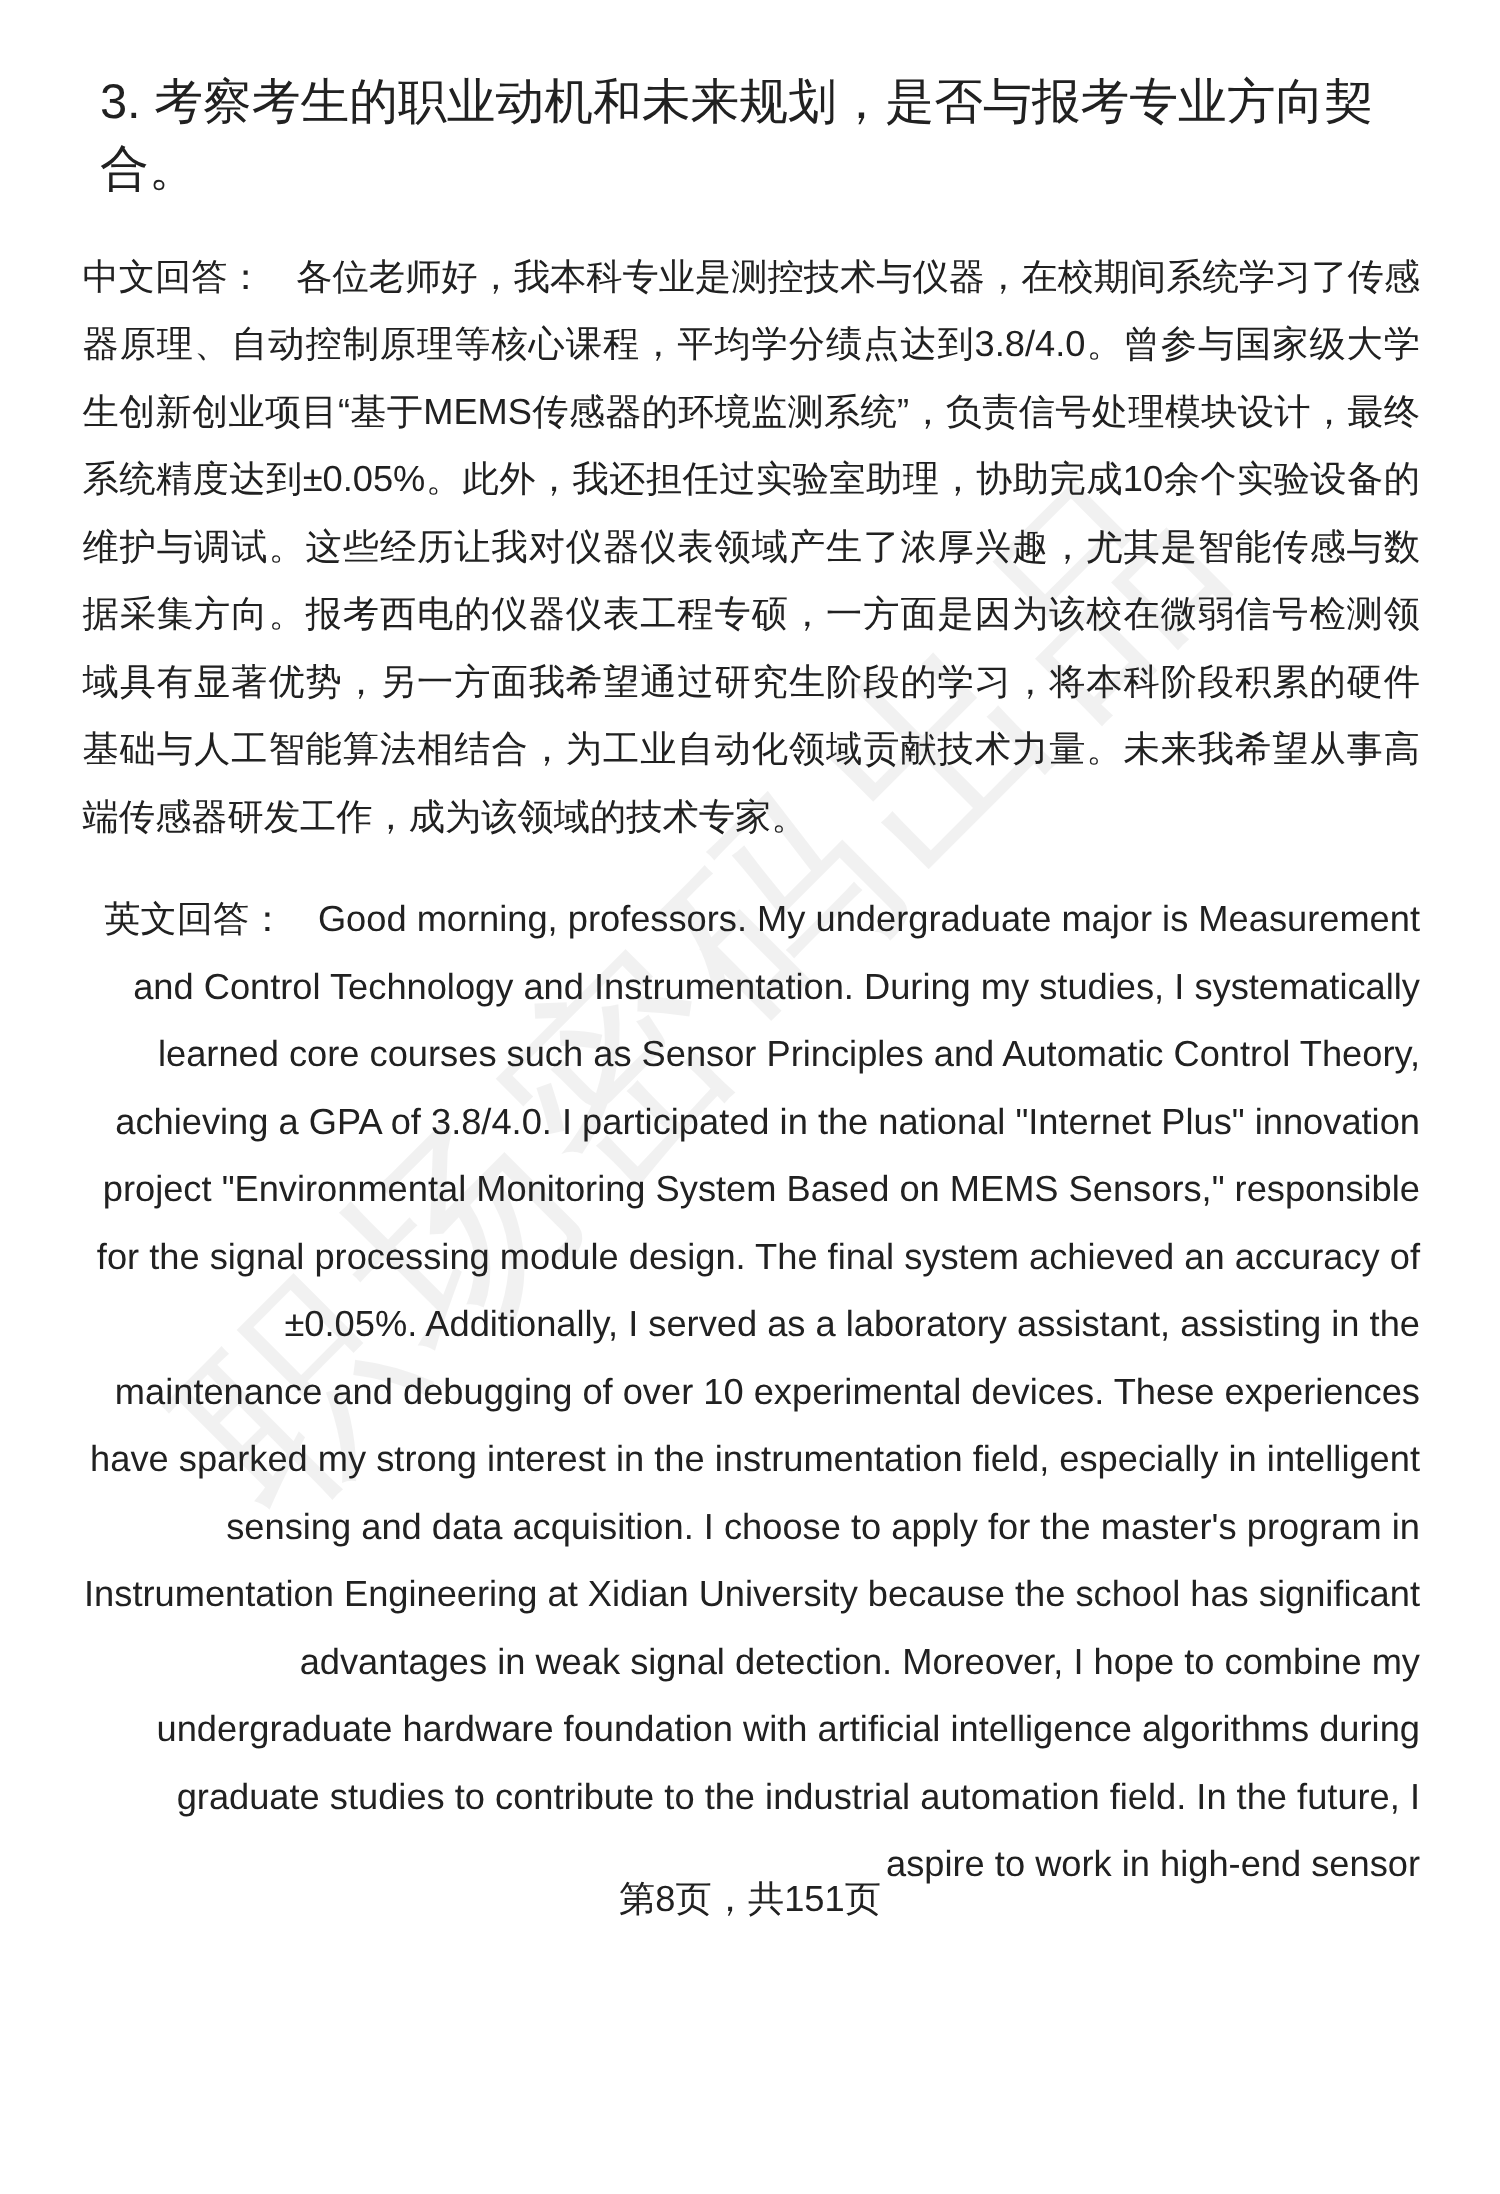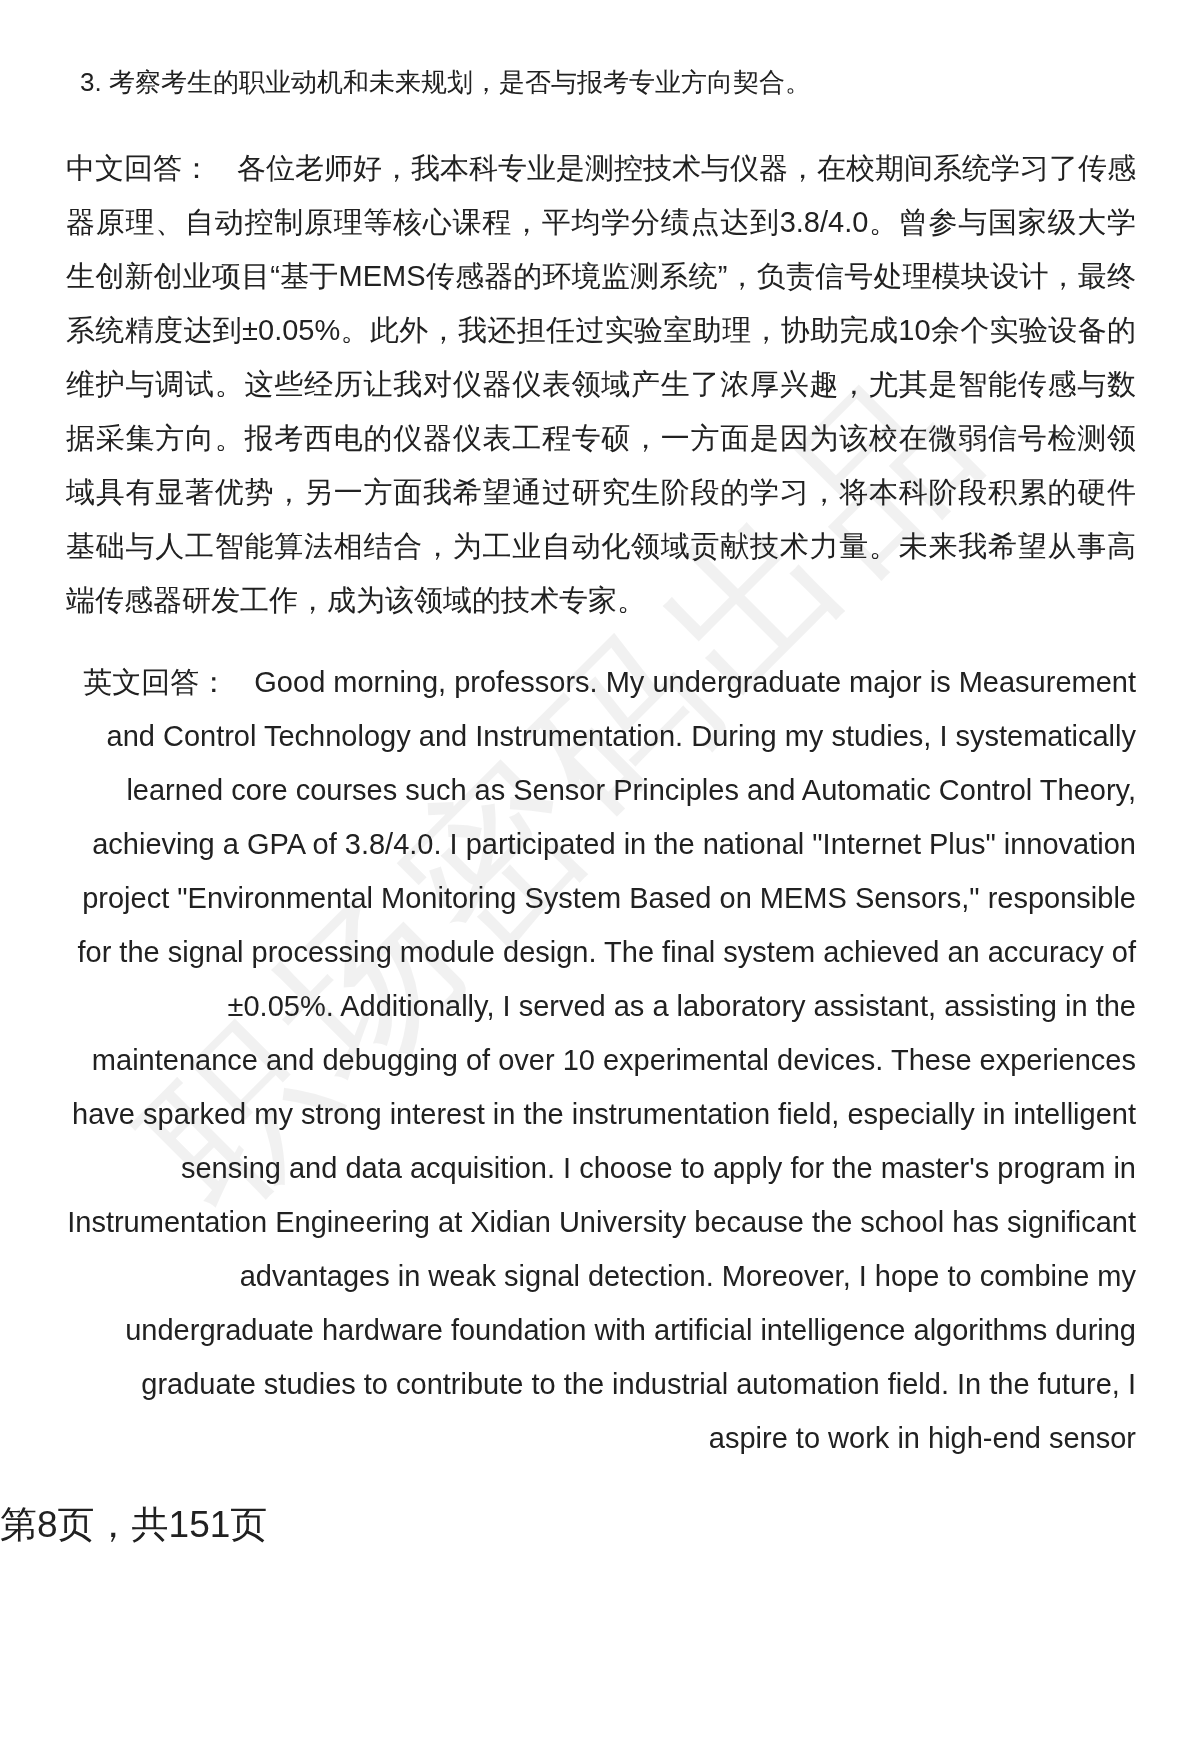--- a/index.html
+++ b/index.html
@@ -15,21 +15,21 @@
     overflow: hidden;
     font-family: "Liberation Sans", "DejaVu Sans", sans-serif;
     color: #212121;
   }
   .content {
     position: relative;
     z-index: 1;
     padding: 55px 64px 0 66px;
   }
   .heading {
-    font-size: 26px;
+    font-size: 39px;
     line-height: 54px;
     margin: 0 0 32px 14px;
   }
   .para {
     font-size: 29px;
     line-height: 54px;
     margin: 0 0 28px 0;
   }
   .para.zh {
     text-align: justify;
@@ -51,22 +51,22 @@
     white-space: nowrap;
     z-index: 0;
     user-select: none;
     pointer-events: none;
   }
   .footer {
     position: absolute;
     left: 0;
     right: 0;
     top: 1500px;
-    text-align: left;
-    font-size: 37px;
+    text-align: center;
+    font-size: 29px;
     color: #212121;
     z-index: 1;
   }
 </style>
 </head>
 <body>
 
 <div class="page">
 
   <div class="watermark">职场密码出品</div>

